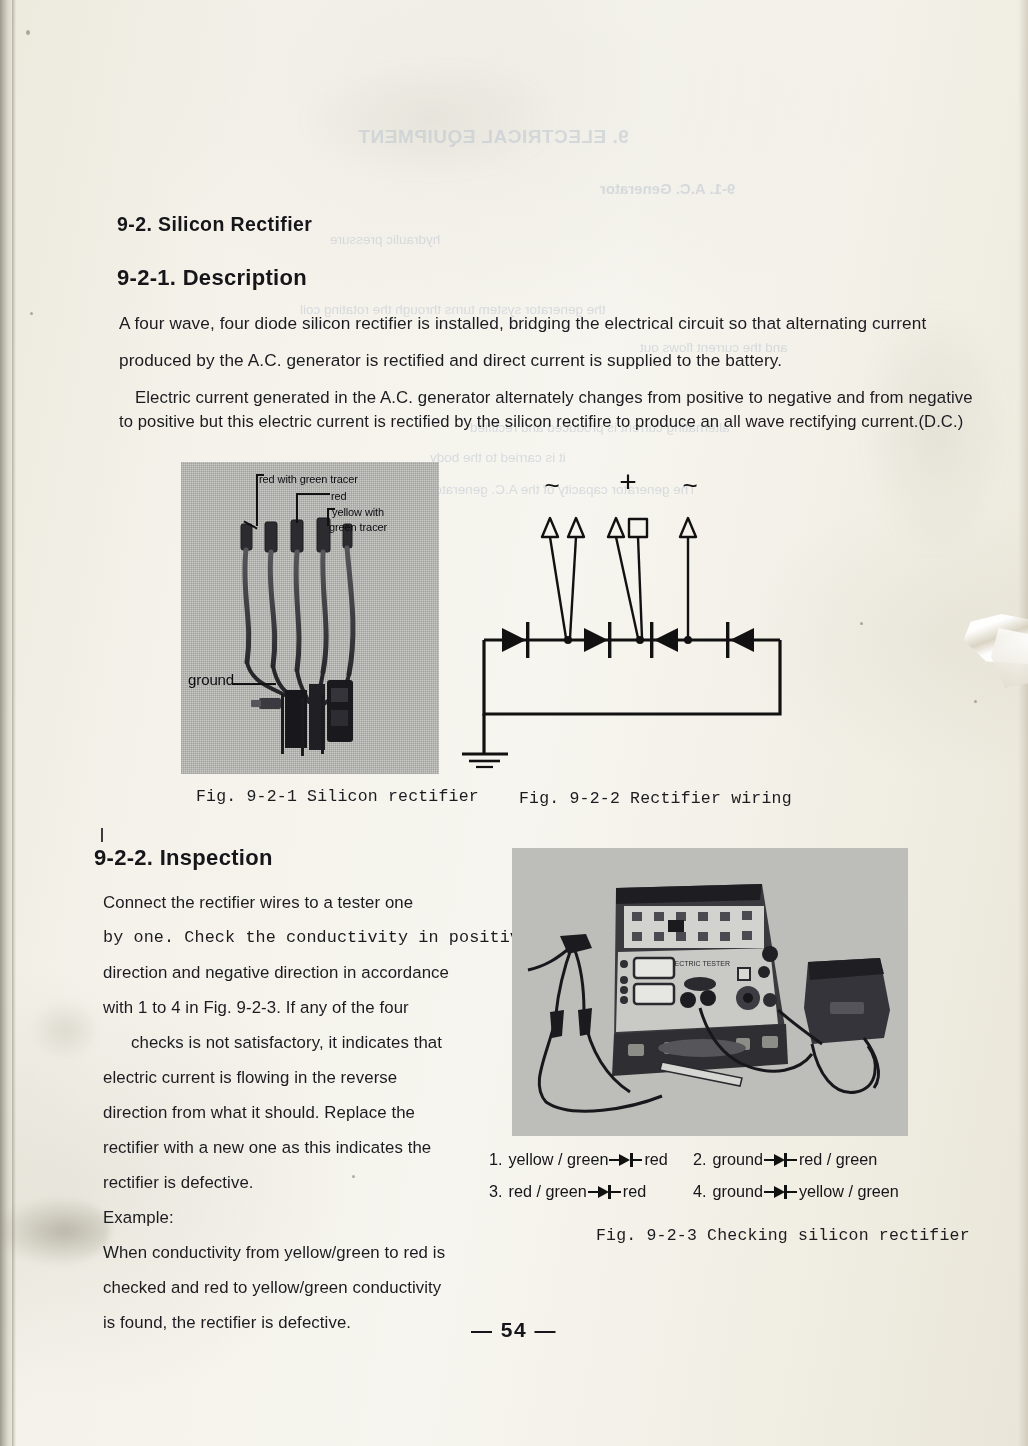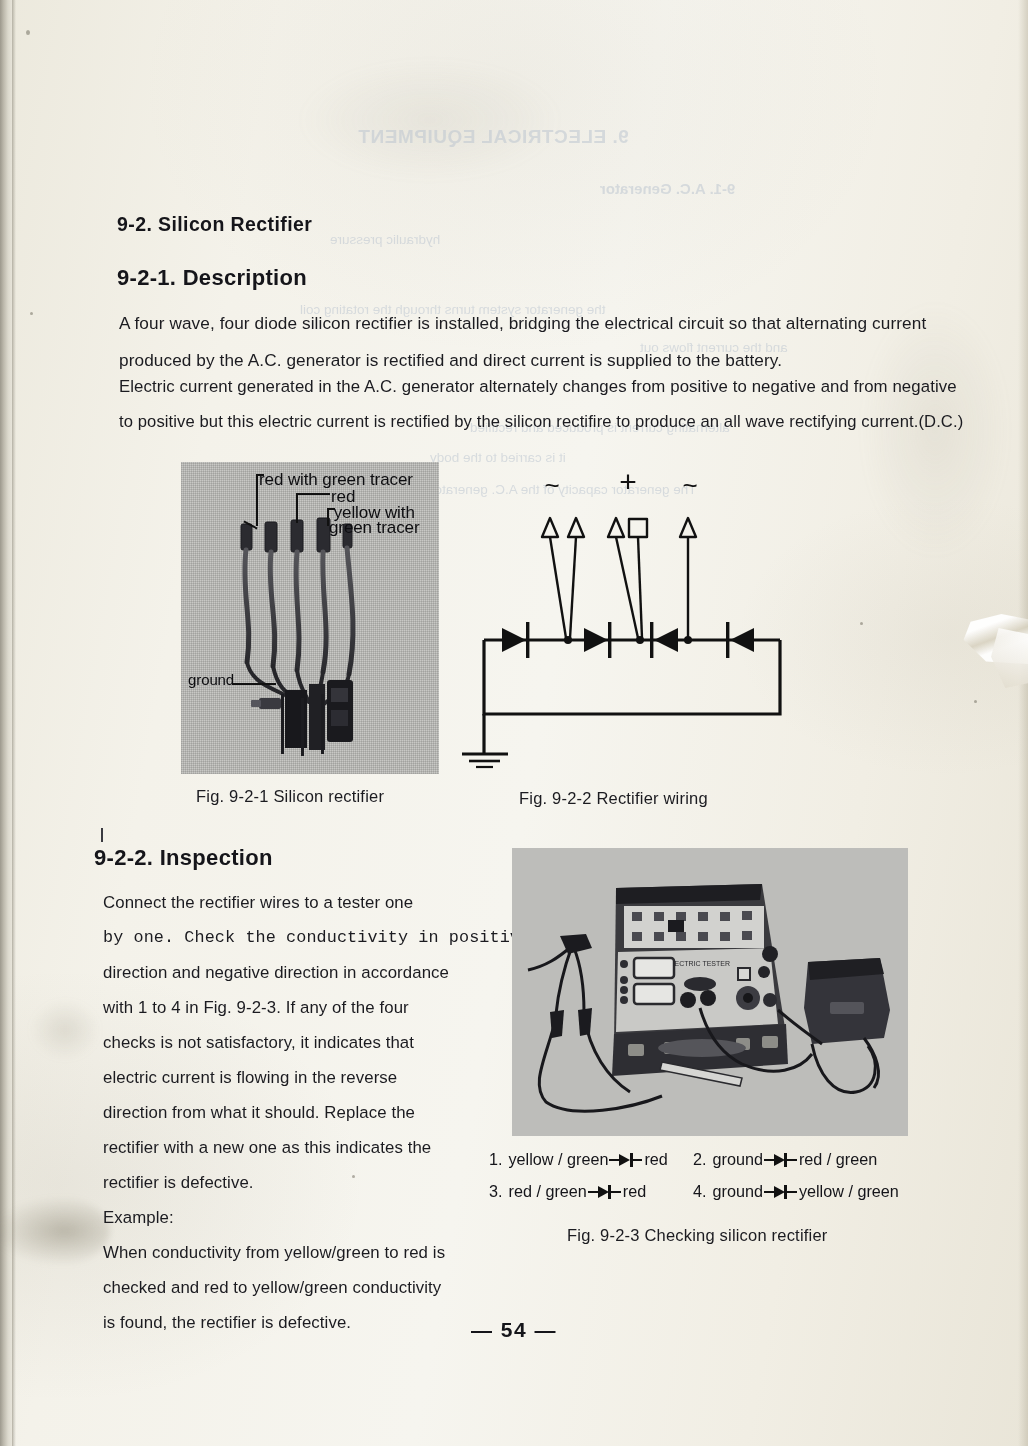--- a/index.html
+++ b/index.html
@@ -102,28 +102,28 @@
   .photo{
     position:absolute;
     background-color:#c8c8c5;
     background-image:
       repeating-linear-gradient(0deg,rgba(0,0,0,.10) 0 1px,rgba(0,0,0,0) 1px 2px),
       repeating-linear-gradient(90deg,rgba(0,0,0,.10) 0 1px,rgba(0,0,0,0) 1px 2px);
     overflow:hidden;
   }
   #fig1-photo{left:181px;top:462px;width:258px;height:312px;}
   .cap{
-    position:absolute;font-size:16.5px;letter-spacing:.2px;white-space:nowrap;color:#1b1b20;
+    position:absolute;font-size:16.5px;letter-spacing:.2px;white-space:nowrap;color:#1b1b20;font-family:Liberation Mono, monospace;
   }
   #cap1{left:196px;top:787px;}
   #cap2{left:519px;top:789px;}
-  #cap3{left:567px;top:1226px;}
+  #cap3{left:596px;top:1226px;}
 
   .callout{
-    position:absolute;font-size:17px;line-height:15px;white-space:pre;
+    position:absolute;font-size:11px;line-height:15px;white-space:pre;
     color:#0d0d10;font-family:"Liberation Sans", sans-serif;letter-spacing:-.1px;
   }
   #co1{left:259px;top:472px;}
   #co2{left:331px;top:489px;}
   #co3{left:329px;top:505px;text-align:center;}
   #co-ground{left:188px;top:672px;font-size:15px;}
 
   .lead{position:absolute;background:#111;}
 
   
@@ -182,21 +182,21 @@
 <div class="bleed bleed-l" style="left:470px;top:420px;">alternating current is produced and rectified</div>
 <div class="bleed bleed-l" style="left:430px;top:450px;">it is carried to the body</div>
 <div class="bleed bleed-l" style="left:430px;top:482px;">The generator capacity of the A.C. generator</div>
 <div class="bleed bleed-l" style="left:560px;top:875px;">wiring diagram</div>
 
 <div class="h-major">9-2.  Silicon Rectifier</div>
 <div class="h-minor" id="h921">9-2-1.  Description</div>
 
 <div class="body-line intro" style="top:313px;">A four wave, four diode silicon rectifier is installed, bridging the electrical circuit so that alternating current</div>
 <div class="body-line intro" style="top:350px;">produced by the A.C. generator is rectified and direct current is supplied to the battery.</div>
-<div class="body-line intro" style="top:377px;font-size:16.8px;">Electric current generated in the A.C. generator alternately changes from positive to negative and from negative</div>
+<div class="body-line intro" style="top:388px;font-size:16.8px;margin-left:16px;">Electric current generated in the A.C. generator alternately changes from positive to negative and from negative</div>
 <div class="body-line intro" style="top:412px;font-size:16.6px;">to positive but this electric current is rectified by the silicon rectifire to produce an all wave rectifying current.(D.C.)</div>
 
 <div class="photo" id="fig1-photo">
   <svg width="258" height="312" viewBox="0 0 258 312">
     <defs>
       <linearGradient id="wireg" x1="0" y1="0" x2="0" y2="1">
         <stop offset="0%" stop-color="#55555a"></stop>
           <stop offset="100%" stop-color="#2a2a2e"></stop>
       </linearGradient>
     </defs>
@@ -323,21 +323,21 @@
 
 <div class="cap" id="cap2">Fig.   9-2-2  Rectifier  wiring</div>
 
 <div class="tick"></div>
 <div class="h-minor" id="h922">9-2-2.  Inspection</div>
 
 <div class="body-line col-left" style="top:893px;">Connect  the  rectifier  wires  to  a  tester one</div>
 <div class="body-line col-left" style="top:928px;font-family:Liberation Mono, monospace;">by one.  Check  the  conductivity  in  positive</div>
 <div class="body-line col-left" style="top:963px;">direction and negative direction in accordance</div>
 <div class="body-line col-left" style="top:998px;">with 1 to 4 in Fig. 9-2-3. If any of the four</div>
-<div class="body-line col-left" style="top:1033px;">checks  is  not  satisfactory,  it  indicates  that</div>
+<div class="body-line col-left" style="top:1033px;margin-left:28px;">checks  is  not  satisfactory,  it  indicates  that</div>
 <div class="body-line col-left" style="top:1068px;">electric  current  is  flowing  in  the  reverse</div>
 <div class="body-line col-left" style="top:1103px;">direction  from  what  it  should.  Replace  the</div>
 <div class="body-line col-left" style="top:1138px;">rectifier with a new one as this indicates the</div>
 <div class="body-line col-left" style="top:1173px;">rectifier is defective.</div>
 <div class="body-line col-left" style="top:1208px;">Example:</div>
 <div class="body-line col-left" style="top:1243px;">When conductivity from yellow/green to red is</div>
 <div class="body-line col-left" style="top:1278px;">checked and red to yellow/green conductivity</div>
 <div class="body-line col-left" style="top:1313px;">is found, the rectifier is defective.</div>
 
 <div class="photo" id="fig3-photo">

